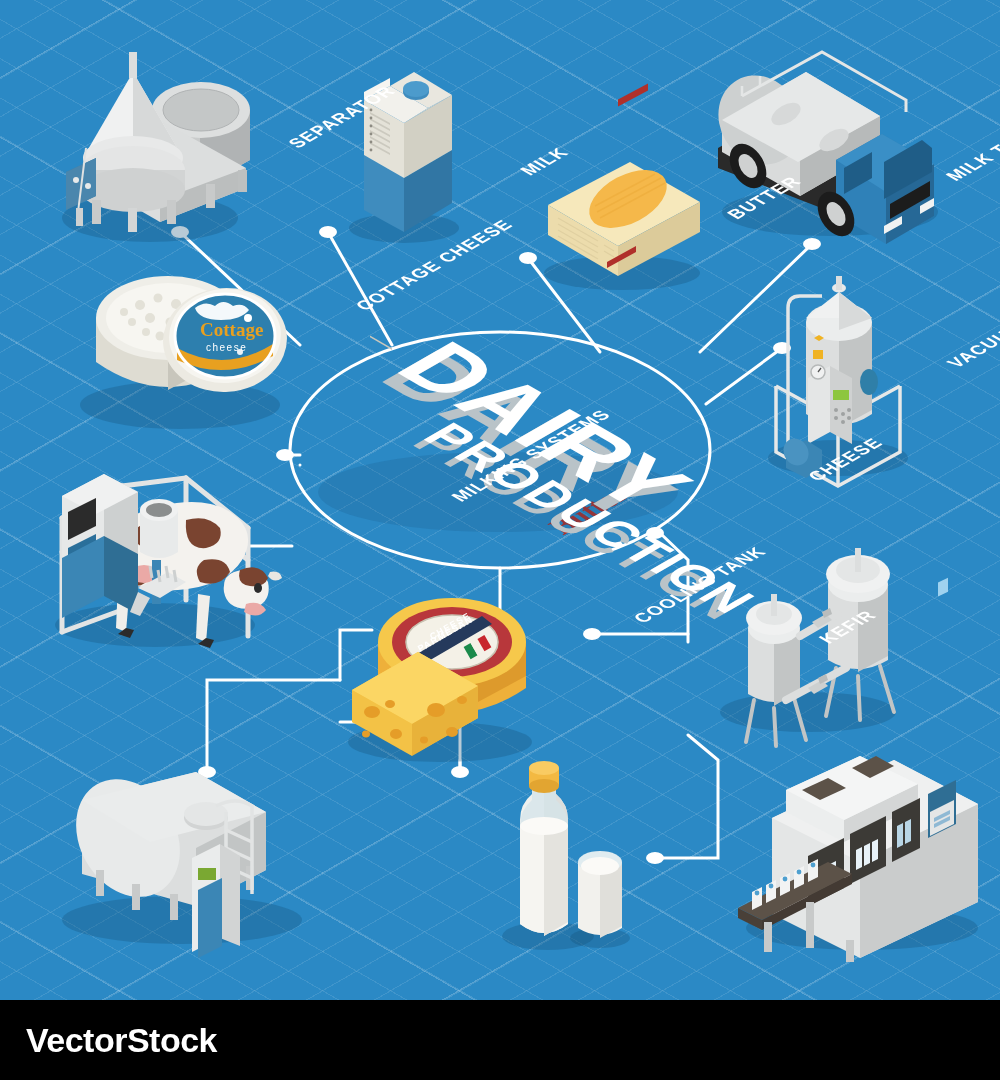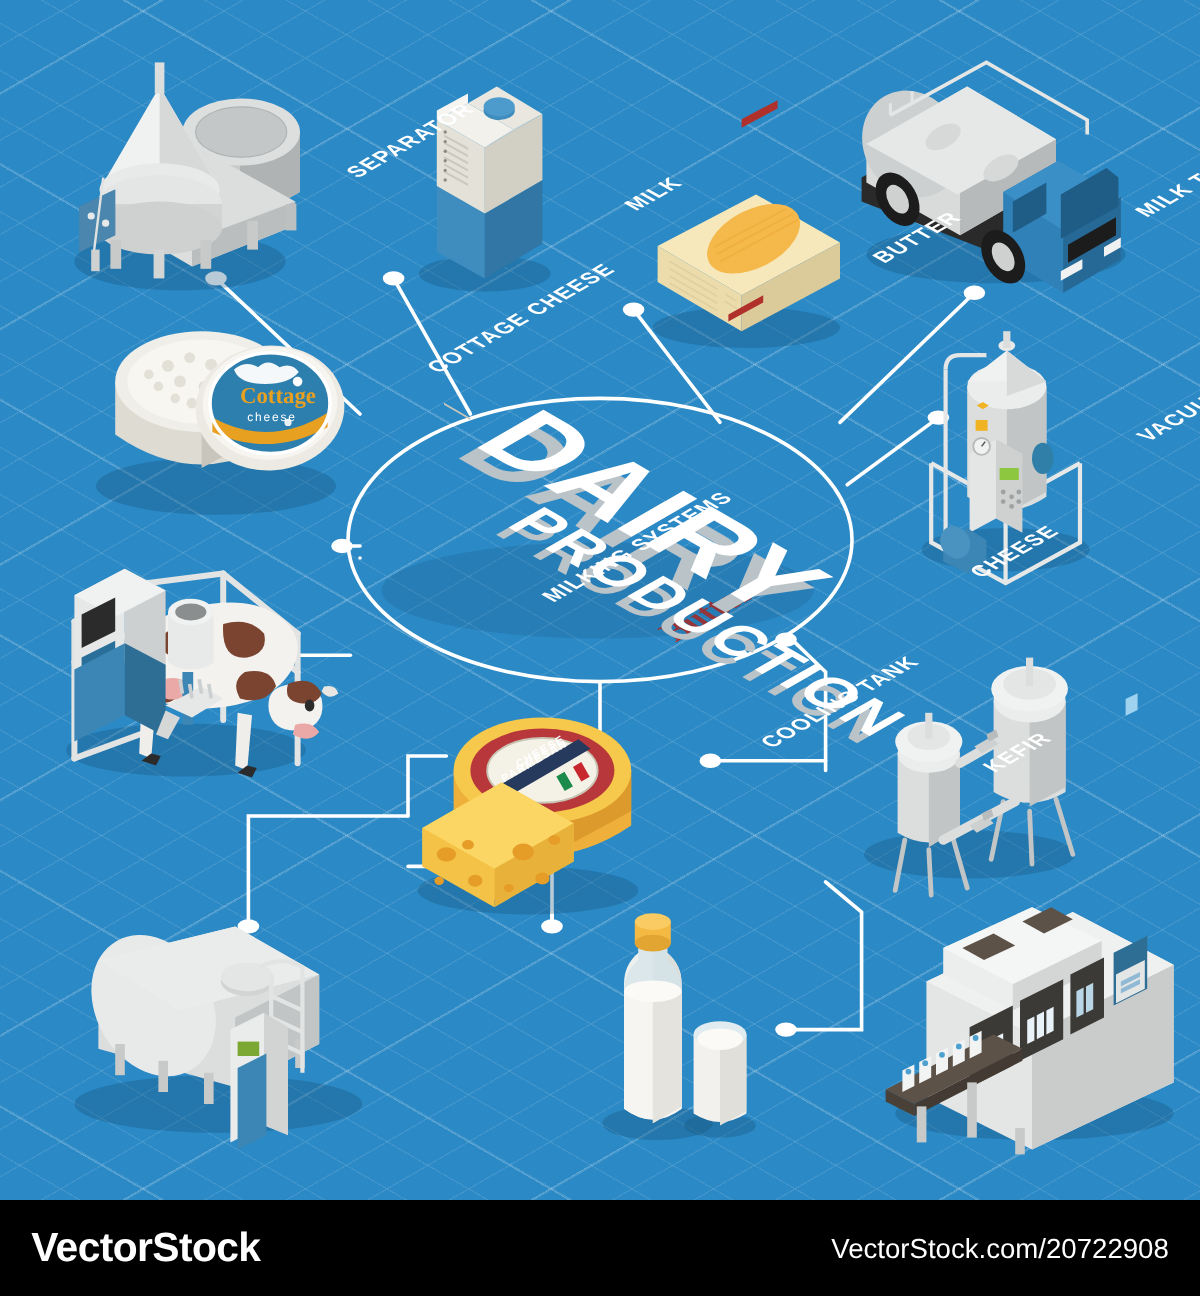--- a/index.html
+++ b/index.html
@@ -645,16 +645,15 @@
       <text class="lbl" x="500" y="706" transform="rotate(-30 500 706) skewX(30) scale(1,0.95)">CHEESE</text>
       <text class="lbl" x="786" y="748" transform="rotate(-30 786 748) skewX(30) scale(1,0.95)">FILTER</text>
       <text class="lbl" x="232" y="914" transform="rotate(-30 232 914) skewX(30) scale(1,0.95)">COOLING TANK</text>
       <text class="lbl" x="404" y="944" transform="rotate(-30 404 944) skewX(30) scale(1,0.95)">KEFIR</text>
       <text class="lbl" x="630" y="918" transform="rotate(-30 630 918) skewX(30) scale(1,0.95)">FILLING LINE</text>
     </svg>
   </div>
 
   <div id="footer">
     <div id="brand">VectorStock</div>
-    <div id="brandurl">VectorStock.com/20722908</div>
   </div>
 
 </div>
 
 </body></html>

